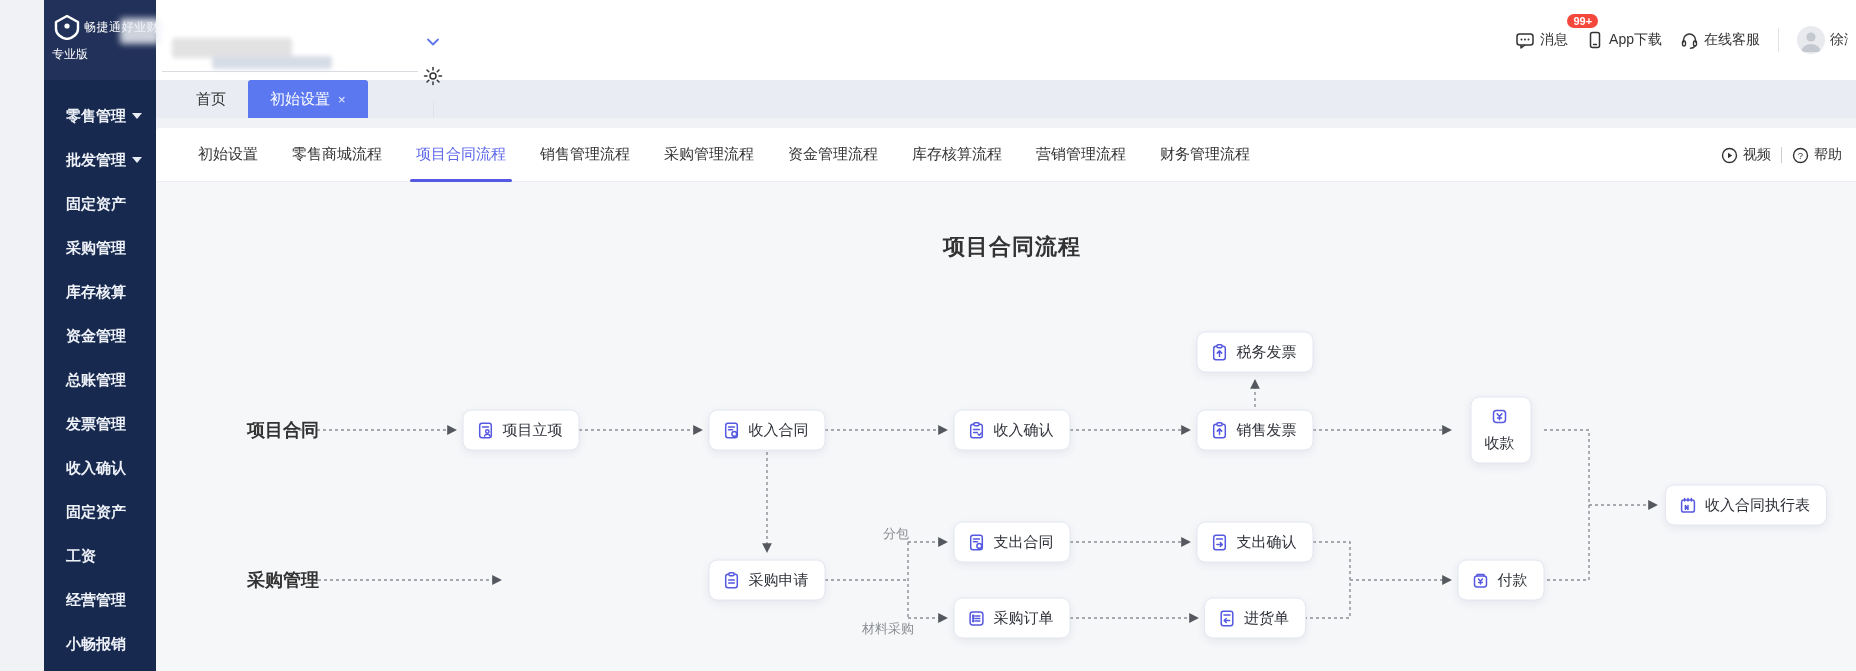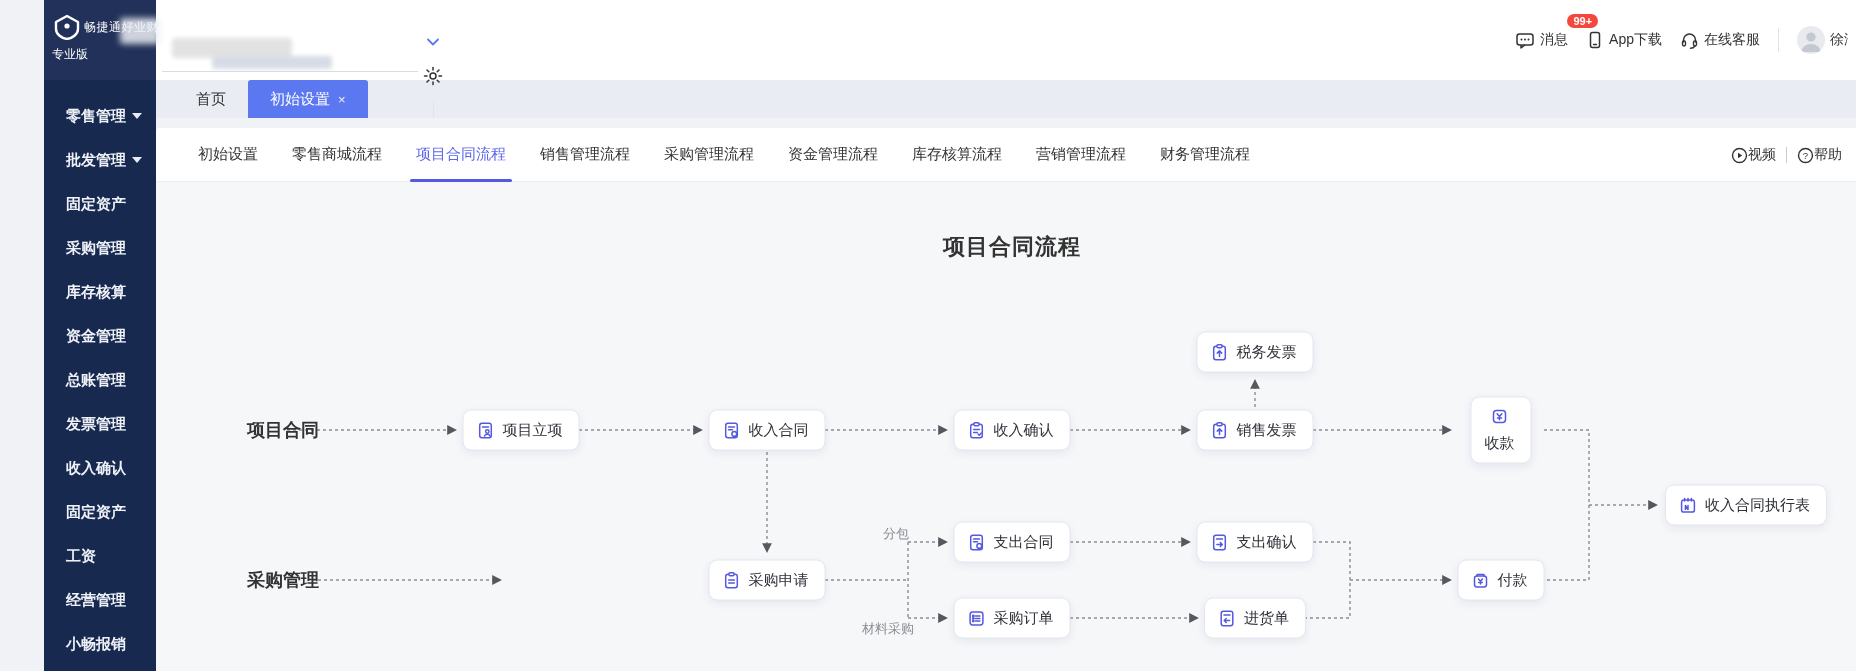--- a/index.html
+++ b/index.html
@@ -43,21 +43,21 @@
 
   
   .content { position:relative; flex:1; background:#f0f2f5; padding-top:10px; min-height:0; }
   .panel { position:relative; height:100%; background:#f6f7f9; border-radius:4px 0 0 0; overflow:hidden; }
   .subnav { position:relative; height:54px; background:#fff; border-bottom:1px solid #ebedf1; display:flex; align-items:center; padding-left:42px; gap:34px; }
   .subnav-item { position:relative; font-size:15px; color:#333; cursor:pointer; height:54px; display:flex; align-items:center; white-space:nowrap; }
   .subnav-item.active { color:#5b66ea; }
   .subnav-item.active::after { content:""; position:absolute; left:-6px; right:-6px; bottom:0; height:3px; background:#5558e0; border-radius:2px; }
   .subnav-right { position:absolute; right:14px; top:0; height:54px; display:flex; align-items:center; gap:10px; font-size:14px; color:#333; }
   .subnav-right .sep { width:1px; height:16px; background:#ccc; }
-  .subnav-right .rlink { display:flex; align-items:center; cursor:pointer; }
+  .subnav-right .rlink { display:flex; align-items:center; gap:5px; cursor:pointer; }
 
   
   .flow-layer { position:absolute; left:0; top:0; width:1856px; height:671px; pointer-events:none; z-index:4; }
   .flow-title { position:absolute; left:1012px; top:232px; transform:translateX(-50%); font-size:22px; color:#333; font-weight:bold; letter-spacing:1px; }
   .flow-node { position:absolute; transform:translate(-50%,-50%); background:#fff; border:1px solid #e4e6f0; border-radius:9px; box-shadow:0 3px 8px rgba(40,50,120,.08); display:flex; align-items:center; gap:8px; padding:10px 16px 10px 13px; font-size:15px; color:#2e3138; white-space:nowrap; pointer-events:auto; cursor:pointer; }
   .flow-node .nicon { display:flex; width:18px; height:18px; }
   .row-label { position:absolute; transform:translateY(-50%); font-size:18px; color:#333; font-weight:bold; white-space:nowrap; }
   .edge-label { position:absolute; transform:translate(-50%,-50%); font-size:13px; color:#8a8d93; white-space:nowrap; }
   svg.edges { position:absolute; left:0; top:0; }
 </style>

